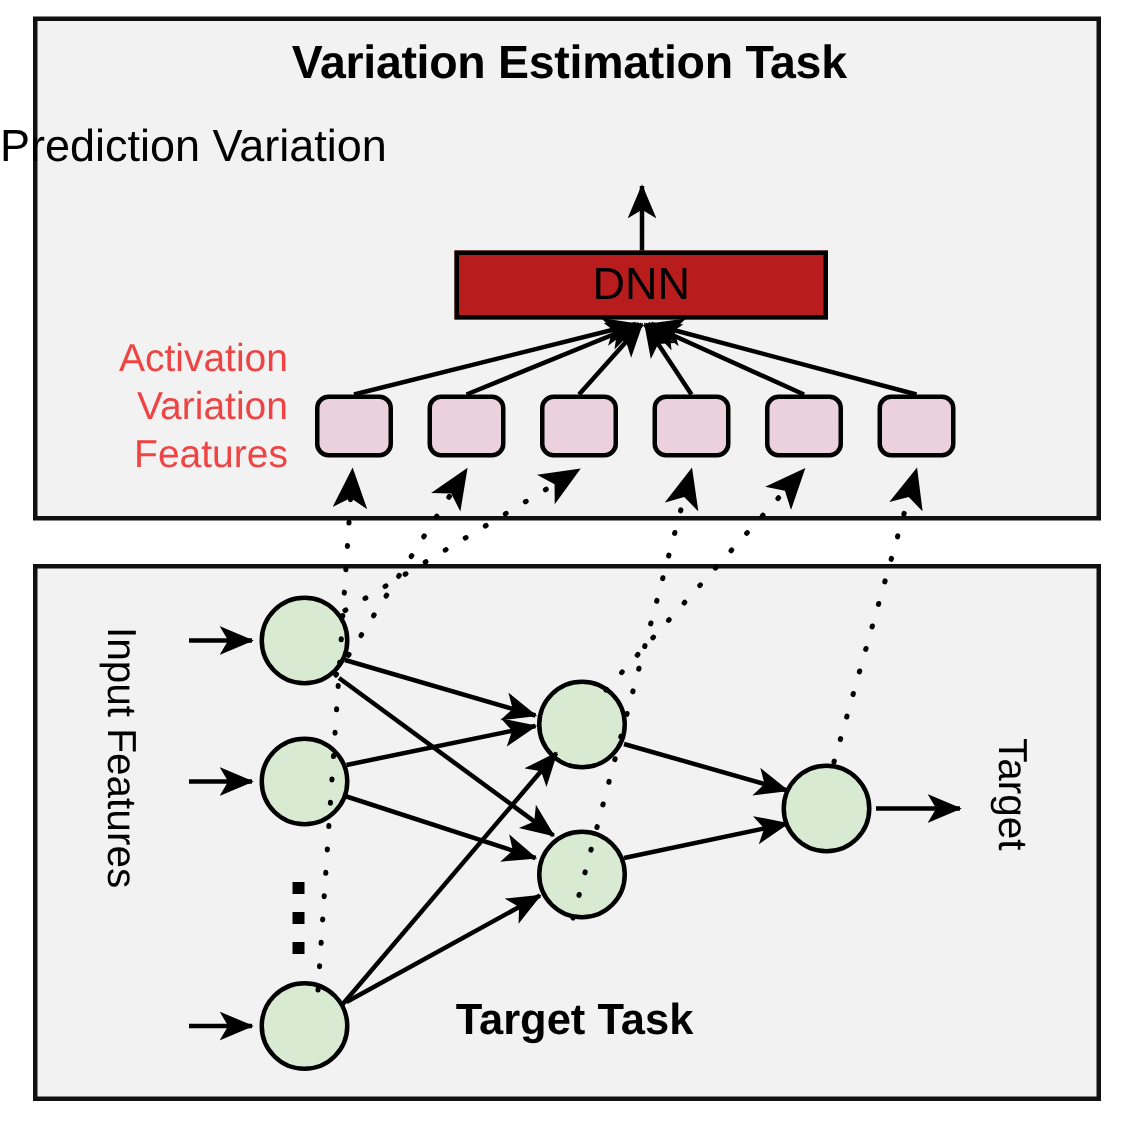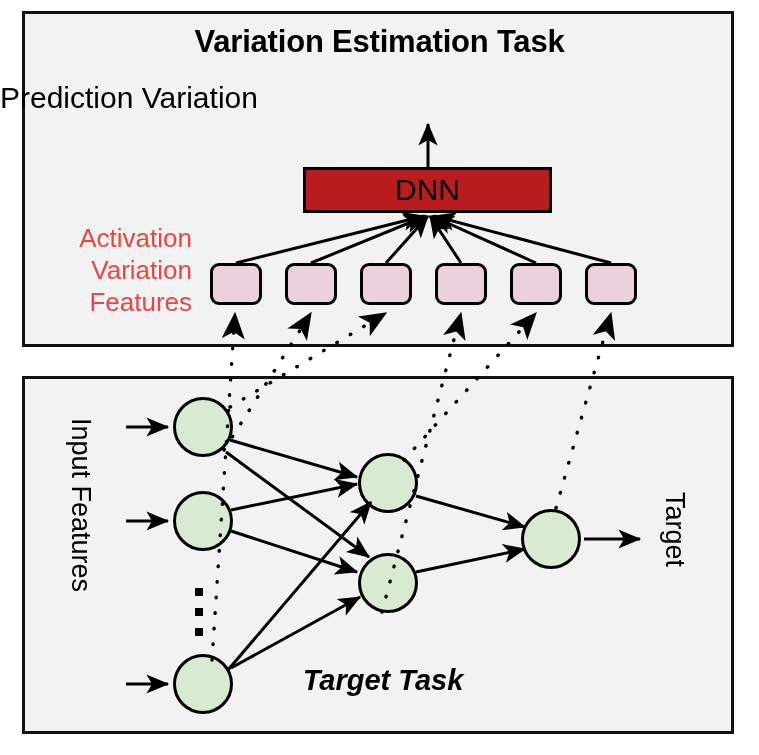--- a/index.html
+++ b/index.html
@@ -50,21 +50,20 @@
     top: 24px;
     width: 759px;
     font-size: 31px;
     letter-spacing: -0.2px;
   }
   #title-target-task {
     left: 238px;
     top: 664px;
     width: 290px;
     font-size: 29px;
-    font-style: italic;
   }
   #label-prediction-variation {
     position: absolute;
     left: 0;
     top: 81px;
     width: 759px;
     font-size: 30px;
     color: #000000;
     white-space: nowrap;
   }

